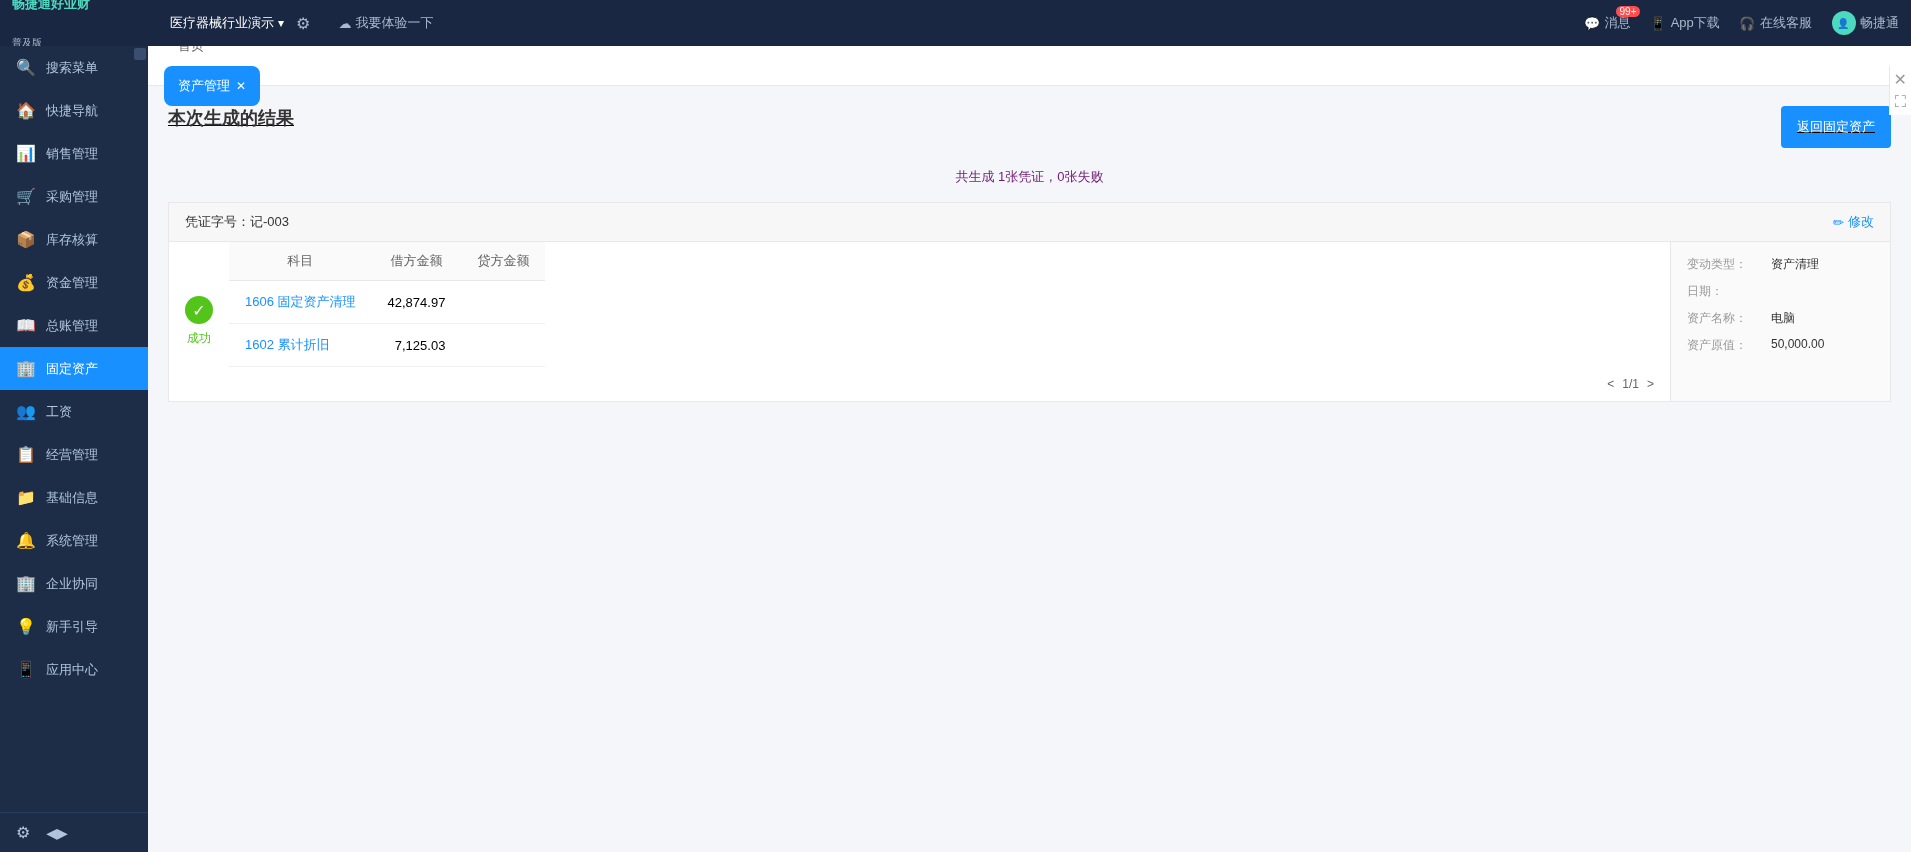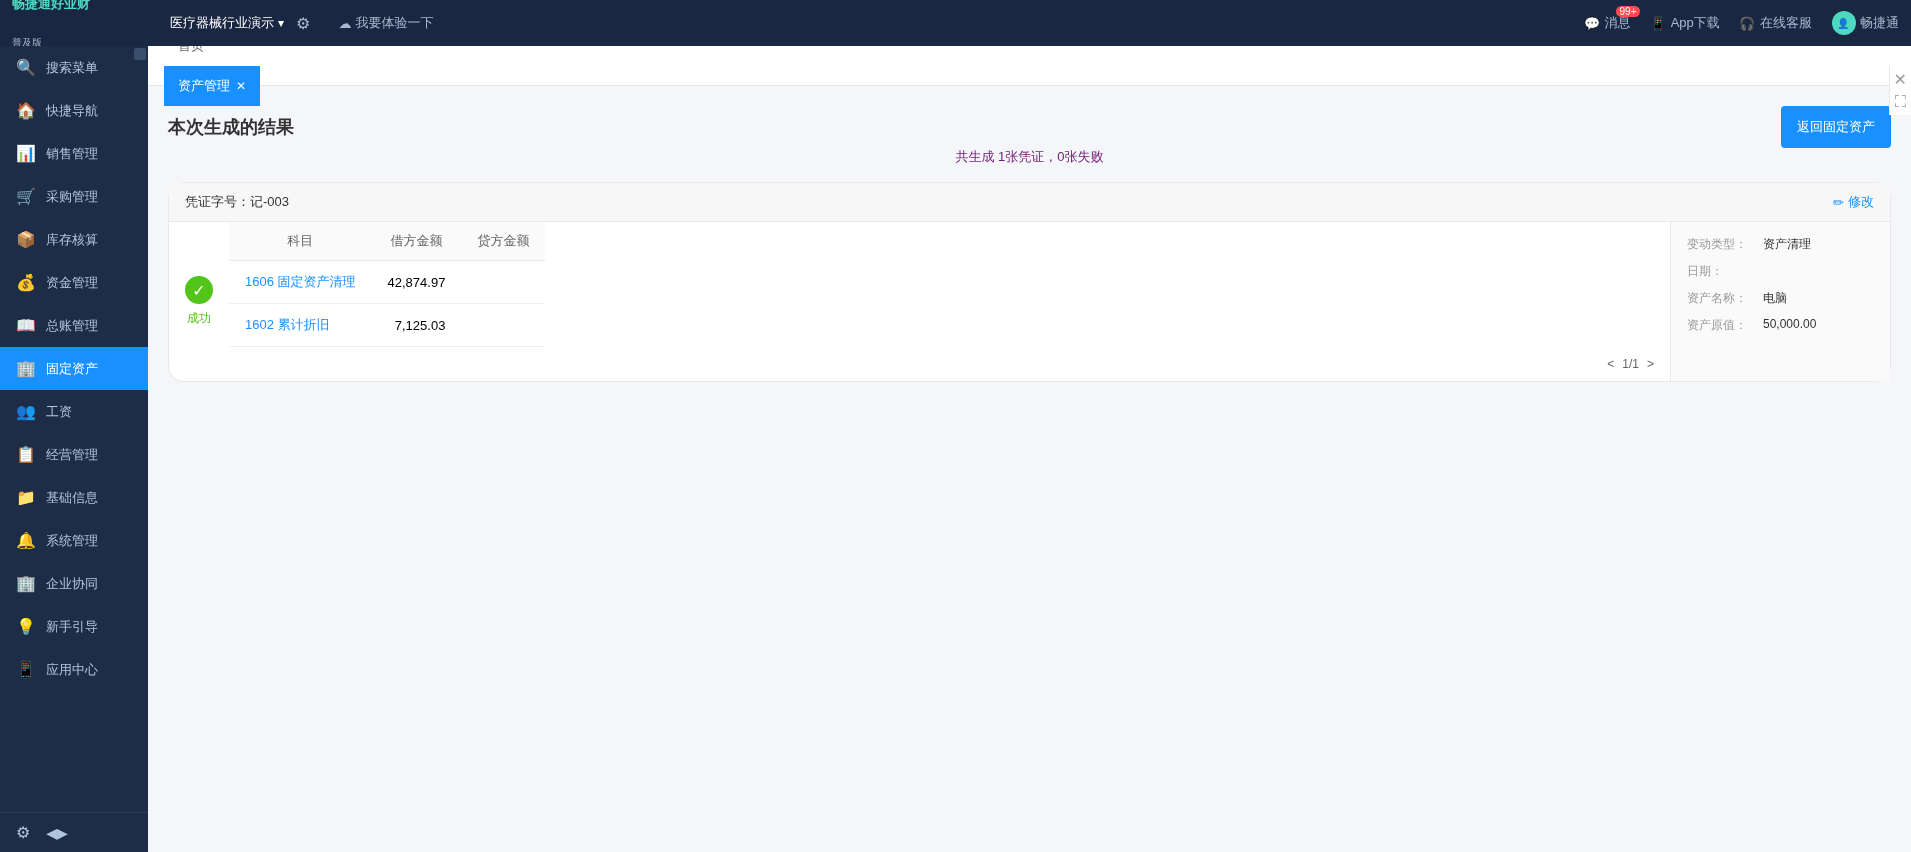--- a/index.html
+++ b/index.html
@@ -170,39 +170,41 @@
       display: flex;
       align-items: center;
       cursor: pointer;
       color: #666;
       font-size: 13px;
       gap: 6px;
     }
     .tab-item.active-tab {
       background: #1890ff;
       color: #fff;
+      border-radius: 8px;
     }
     .tab-close {
       font-size: 12px;
       color: inherit;
       cursor: pointer;
     }
 
     
     .page-content {
       flex: 1;
       overflow-y: auto;
       padding: 20px;
       position: relative;
     }
 
     .page-header {
       display: flex;
-      align-items: center;
       justify-content: space-between;
+      margin-bottom: 20px;
+      text-decoration: underline;
     }
     .page-title {
       font-size: 18px;
       font-weight: bold;
       color: #333;
     }
     .btn-return {
       background: #1890ff;
       color: #fff;
       border: none;
@@ -215,21 +217,21 @@
     .result-summary {
       text-align: center;
       color: #701a75;
       margin-bottom: 16px;
       font-size: 13px;
     }
 
     .voucher-container {
       background: #fff;
       border: 1px solid #e8e8e8;
-      border-radius: 16px;
+      border-radius: 0;
     }
 
     .voucher-header {
       display: flex;
       align-items: center;
       justify-content: space-between;
       padding: 10px 16px;
       background: #f7f7f7;
       border-bottom: 1px solid #e8e8e8;
     }
@@ -275,21 +277,21 @@
       padding: 14px 16px;
       background: #fafafa;
       display: flex;
       flex-direction: direction;
       flex-direction: column;
       gap: 10px;
       font-size: 12px;
     }
     .side-row {
       display: flex;
-      gap: 8px;
+      gap: 16px;
     }
     .side-label { color: #999; white-space: nowrap; }
     .side-value { color: #333; margin-left: 8px; }
 
     .success-indicator {
       display: flex;
       flex-direction: column;
       align-items: center;
       justify-content: center;
       width: 60px;

